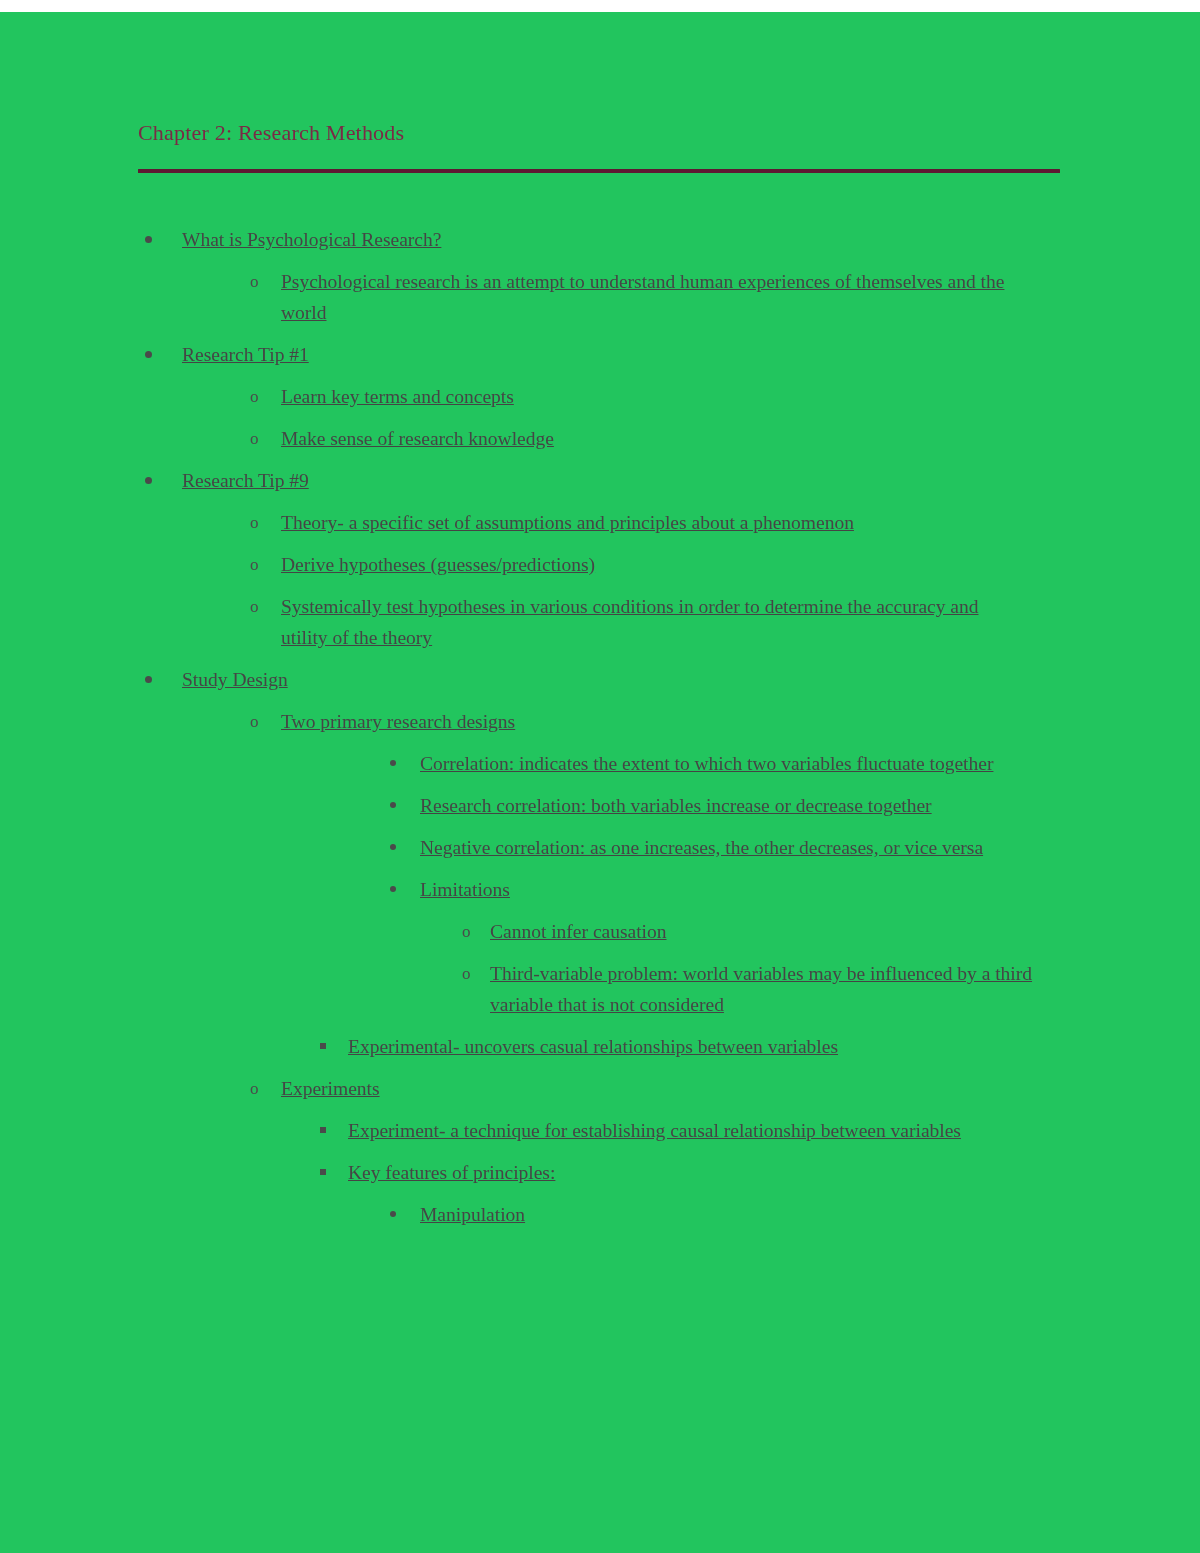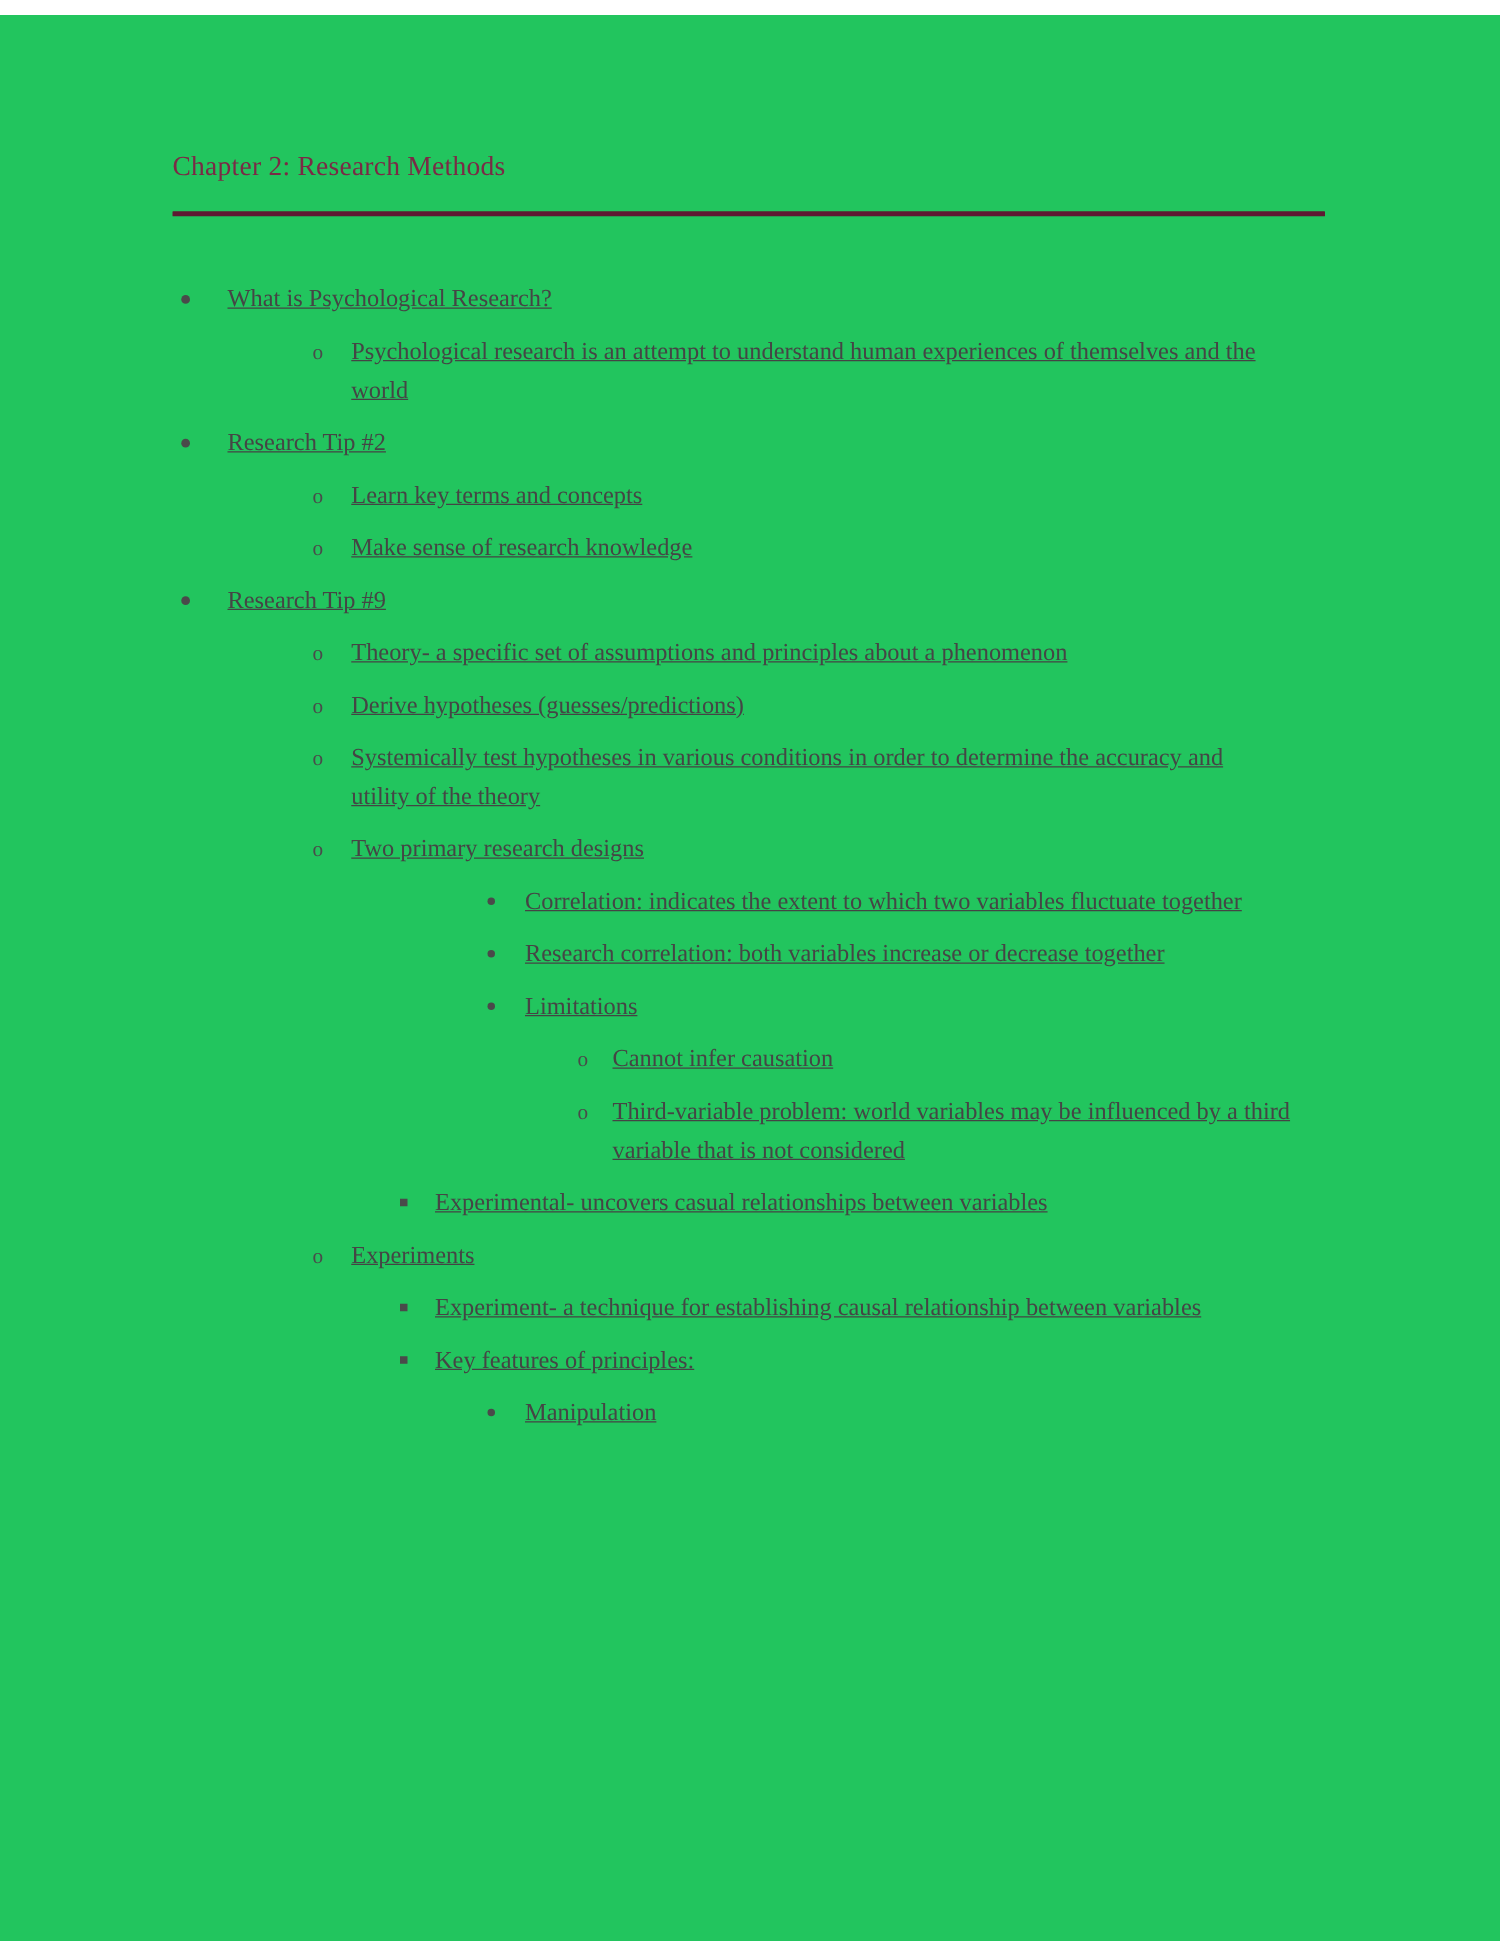--- a/index.html
+++ b/index.html
@@ -140,21 +140,21 @@
       <div class="li lvl1">
         <span class="bullet mark-disc"></span>
         <span class="txt">What is Psychological Research?</span>
       </div>
       <div class="li lvl2">
         <span class="bullet mark-circle">o</span>
         <span class="txt">Psychological research is an attempt to understand human experiences of themselves and the world</span>
       </div>
       <div class="li lvl1">
         <span class="bullet mark-disc"></span>
-        <span class="txt">Research Tip #2</span>
+        <span class="txt">Research Tip #1</span>
       </div>
       <div class="li lvl2">
         <span class="bullet mark-circle">o</span>
         <span class="txt">Learn key terms and concepts</span>
       </div>
       <div class="li lvl2">
         <span class="bullet mark-circle">o</span>
         <span class="txt">Make sense of research knowledge</span>
       </div>
       <div class="li lvl1">
@@ -166,31 +166,39 @@
         <span class="txt">Theory- a specific set of assumptions and principles about a phenomenon</span>
       </div>
       <div class="li lvl2">
         <span class="bullet mark-circle">o</span>
         <span class="txt">Derive hypotheses (guesses/predictions)</span>
       </div>
       <div class="li lvl2">
         <span class="bullet mark-circle">o</span>
         <span class="txt">Systemically test hypotheses in various conditions in order to determine the accuracy and utility of the theory</span>
       </div>
+      <div class="li lvl1">
+        <span class="bullet mark-disc"></span>
+        <span class="txt">Study Design</span>
+      </div>
       <div class="li lvl2">
         <span class="bullet mark-circle">o</span>
         <span class="txt">Two primary research designs</span>
       </div>
       <div class="li lvl4">
         <span class="bullet mark-disc mark-disc-sm"></span>
         <span class="txt">Correlation: indicates the extent to which two variables fluctuate together</span>
       </div>
       <div class="li lvl4">
         <span class="bullet mark-disc mark-disc-sm"></span>
         <span class="txt">Research correlation: both variables increase or decrease together</span>
+      </div>
+      <div class="li lvl4">
+        <span class="bullet mark-disc mark-disc-sm"></span>
+        <span class="txt">Negative correlation: as one increases, the other decreases, or vice versa</span>
       </div>
       <div class="li lvl4">
         <span class="bullet mark-disc mark-disc-sm"></span>
         <span class="txt">Limitations</span>
       </div>
       <div class="li lvl5">
         <span class="bullet mark-circle">o</span>
         <span class="txt">Cannot infer causation</span>
       </div>
       <div class="li lvl5">

